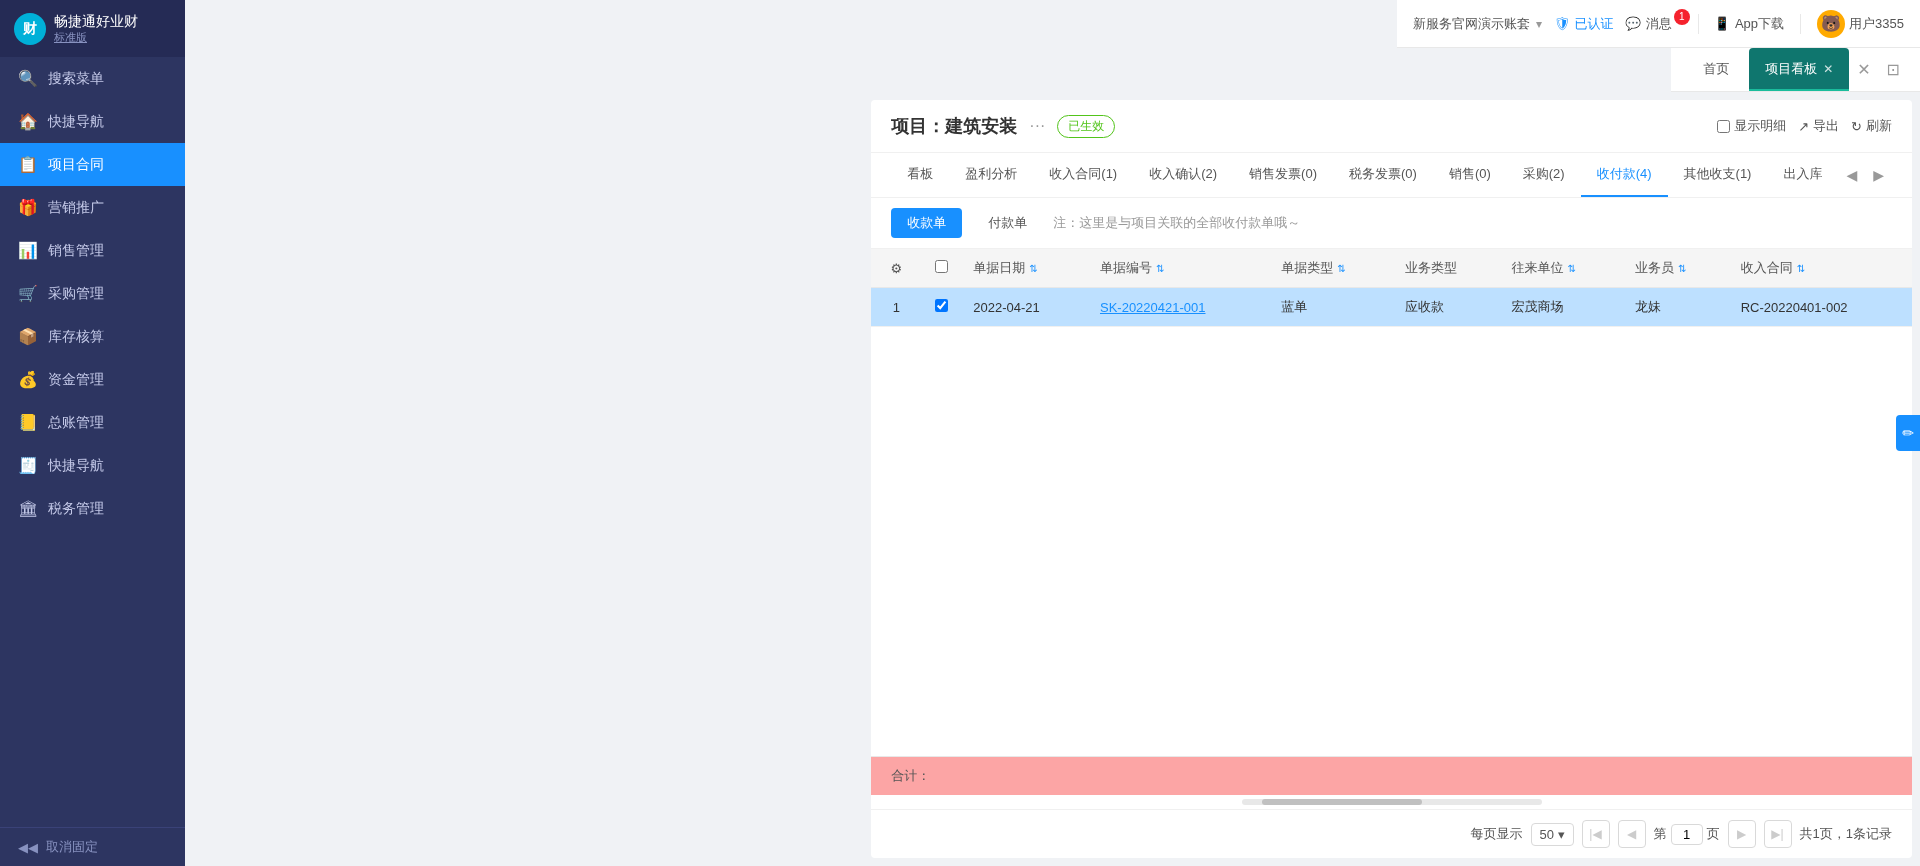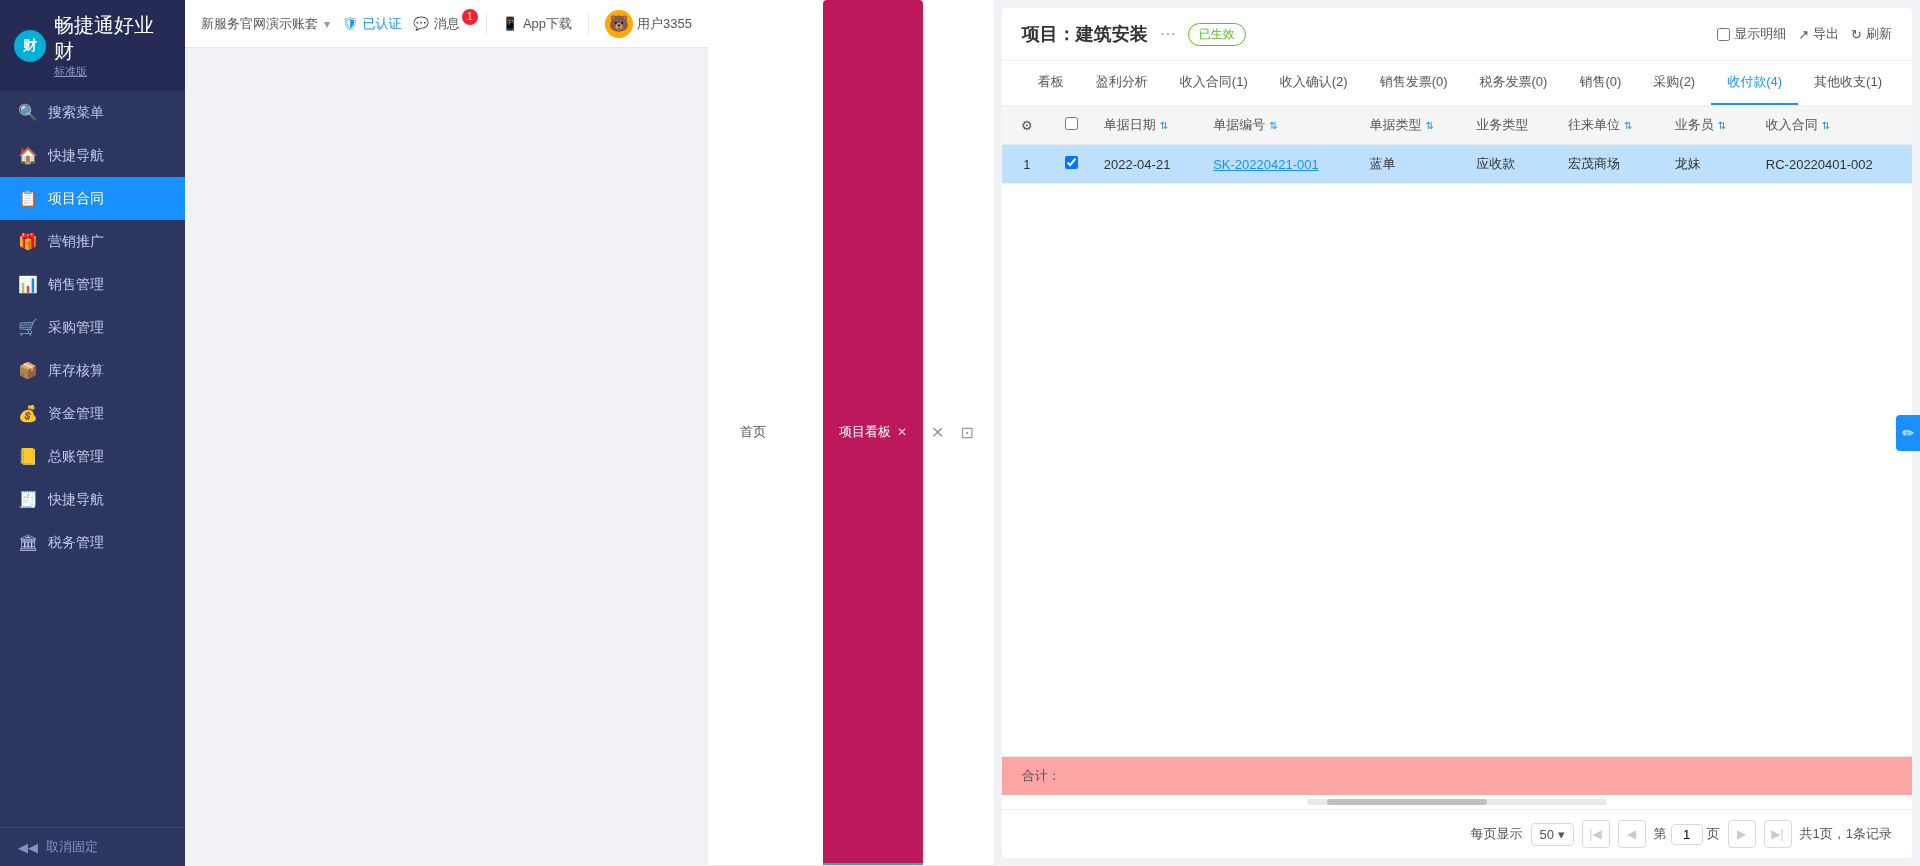--- a/index.html
+++ b/index.html
@@ -31,21 +31,21 @@
       border-radius: 50%;
       display: flex;
       align-items: center;
       justify-content: center;
       color: white;
       font-size: 14px;
       font-weight: bold;
       flex-shrink: 0;
     }
     .sidebar-logo-text {
-      font-size: 20px;
+      font-size: 14px;
       color: #fff;
       line-height: 1.3;
     }
     .sidebar-logo-sub {
       font-size: 11px;
       color: #8892c0;
       text-decoration: underline;
     }
     .sidebar-scroll {
       flex: 1;
@@ -74,23 +74,24 @@
       display: flex;
       align-items: center;
       gap: 8px;
       border-top: 1px solid #3a4278;
     }
 
     
     .main {
       flex: 1;
       display: flex;
-      flex-direction: row;
+      flex-direction: column;
       overflow: hidden;
       background: #f0f2f5;
+      align-items: flex-end;
     }
 
     
     .topbar {
       background: #fff;
       display: flex;
       align-items: center;
       padding: 0 16px;
       height: 48px;
       border-bottom: 1px solid #e8e8e8;
@@ -167,25 +168,24 @@
       padding: 0 16px;
       display: flex;
       align-items: center;
       gap: 6px;
       font-size: 13px;
       color: #555;
       cursor: pointer;
       border-bottom: 2px solid transparent;
     }
     .tab.active {
-      background: #be185d;
+      background: #0f766e;
       color: #fff;
       border-radius: 4px 4px 0 0;
       border-bottom: 2px solid #1abc9c;
-      margin-left: 37px;
     }
     .tab-close {
       font-size: 12px;
       color: rgba(255,255,255,0.8);
       cursor: pointer;
     }
     .tabbar-right {
       margin-left: auto;
       display: flex;
       align-items: center;
@@ -613,20 +613,25 @@
       <div class="sub-tab">
         <span>其他收支(1)</span>
       </div>
       <div class="sub-tab">
         <span>出入库</span>
       </div>
       <span class="sub-tab-arrow">◀</span>
       <span class="sub-tab-arrow">▶</span>
     </div>
 
+    <div class="filter-bar">
+      <button class="filter-btn-active">收款单</button>
+      <button class="filter-btn">付款单</button>
+      <span class="filter-note">注：这里是与项目关联的全部收付款单哦～</span>
+    </div>
 
     <div class="table-wrap">
       <table>
         <thead>
           <tr>
             <th class="center col-num">
               <span>⚙</span>
             </th>
             <th class="center col-check">
               <input type="checkbox" style="">

